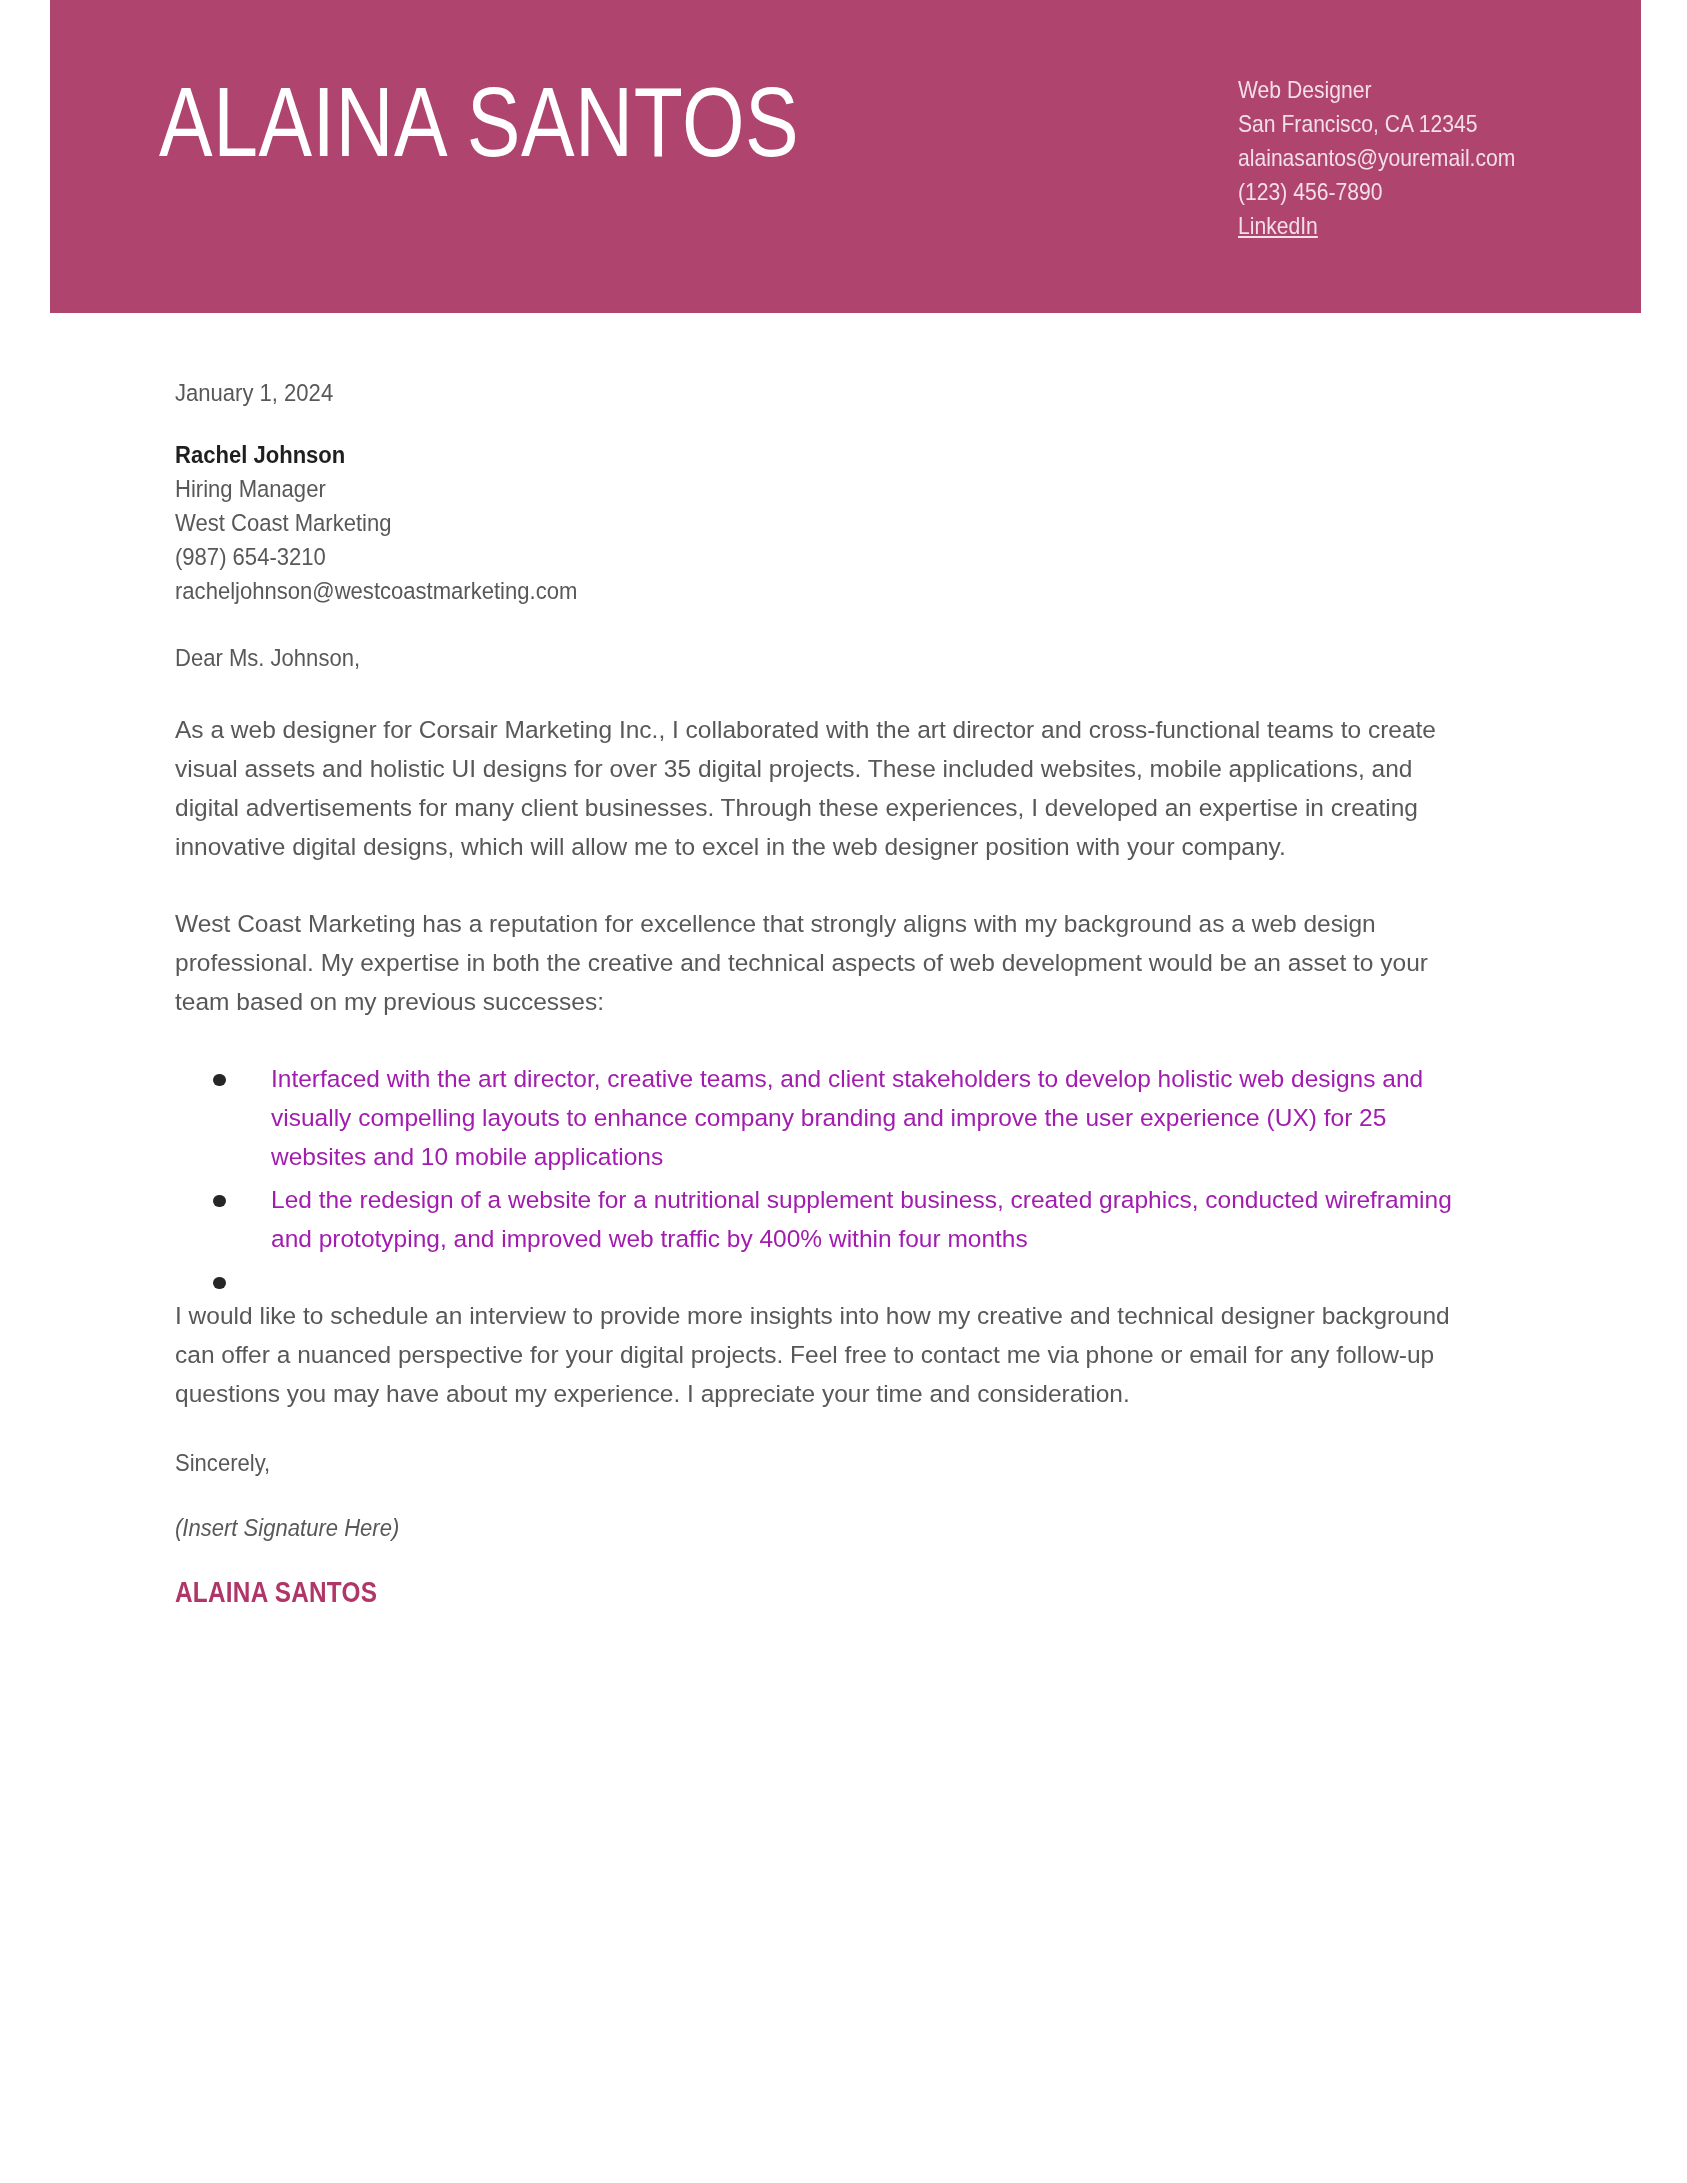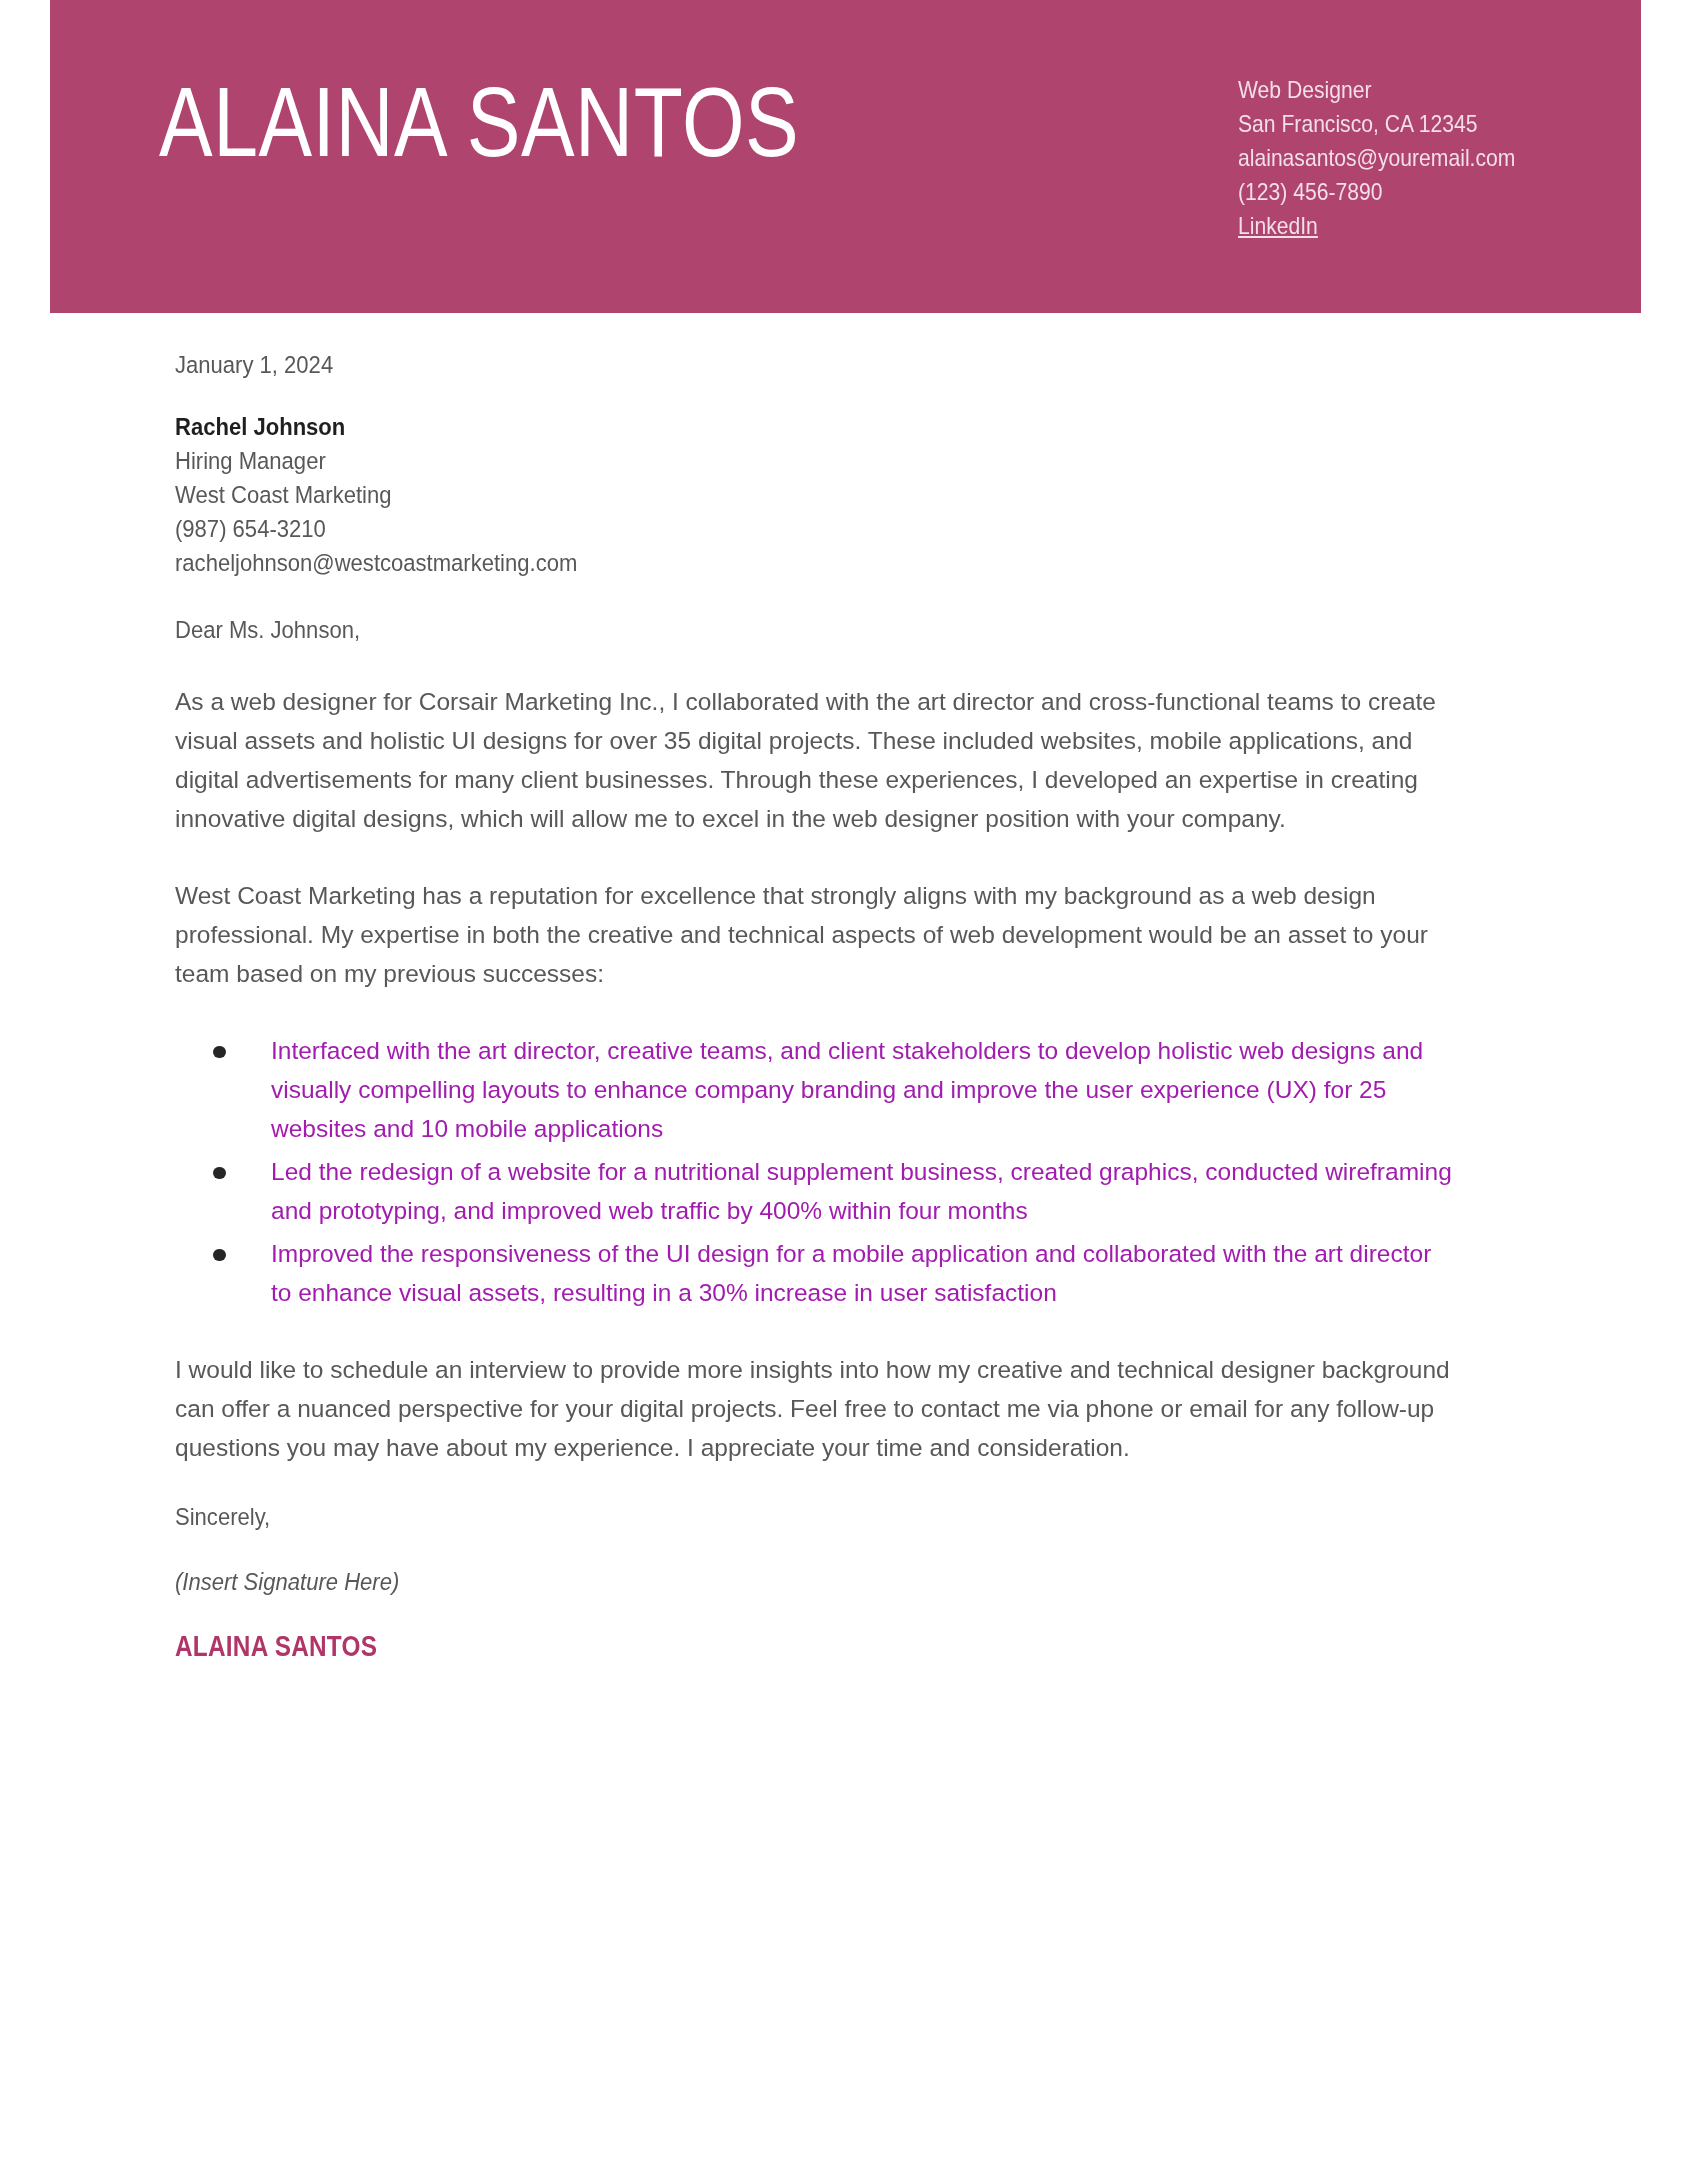--- a/index.html
+++ b/index.html
@@ -64,21 +64,21 @@
   .header-contact .link {
     text-decoration: underline;
     color: #F3DFE7;
     cursor: pointer;
   }
 
   
   .body-area {
     position: absolute;
     left: 175px;
-    top: 353px;
+    top: 381px;
     width: 1277px;
     color: #58585A;
     font-size: 24.5px;
     line-height: 1;
   }
 
   .scaleline {
     transform: scaleX(0.90);
     transform-origin: left top;
   }
@@ -207,21 +207,20 @@
       <li>
         <span class="dot"></span>
         <span>Interfaced with the art director, creative teams, and client stakeholders to develop holistic web designs and visually compelling layouts to enhance company branding and improve the user experience (UX) for 25 websites and 10 mobile applications</span>
       </li>
       <li>
         <span class="dot"></span>
         <span>Led the redesign of a website for a nutritional supplement business, created graphics, conducted wireframing and prototyping, and improved web traffic by 400% within four months</span>
       </li>
       <li>
         <span class="dot"></span>
-        <span>Improved the responsiveness of the UI design for a mobile application and collaborated with the art director to enhance visual assets, resulting in a 30% increase in user satisfaction</span>
       </li>
     </ul>
 
     <div class="para">I would like to schedule an interview to provide more insights into how my creative and technical designer background can offer a nuanced perspective for your digital projects. Feel free to contact me via phone or email for any follow-up questions you may have about my experience. I appreciate your time and consideration.</div>
 
     <div class="closing scaleline">Sincerely,</div>
 
     <div class="sig-placeholder scaleline">(Insert Signature Here)</div>
 
     <div class="sig-name">ALAINA SANTOS</div>

